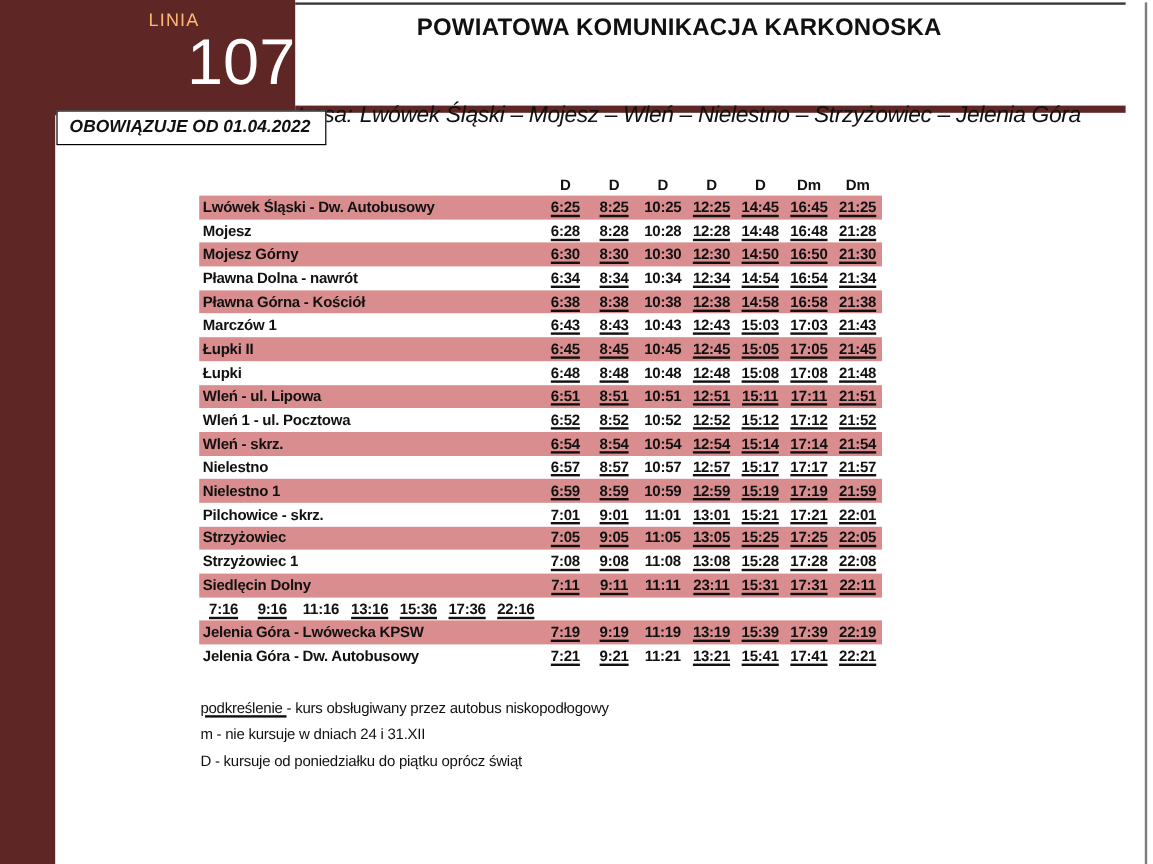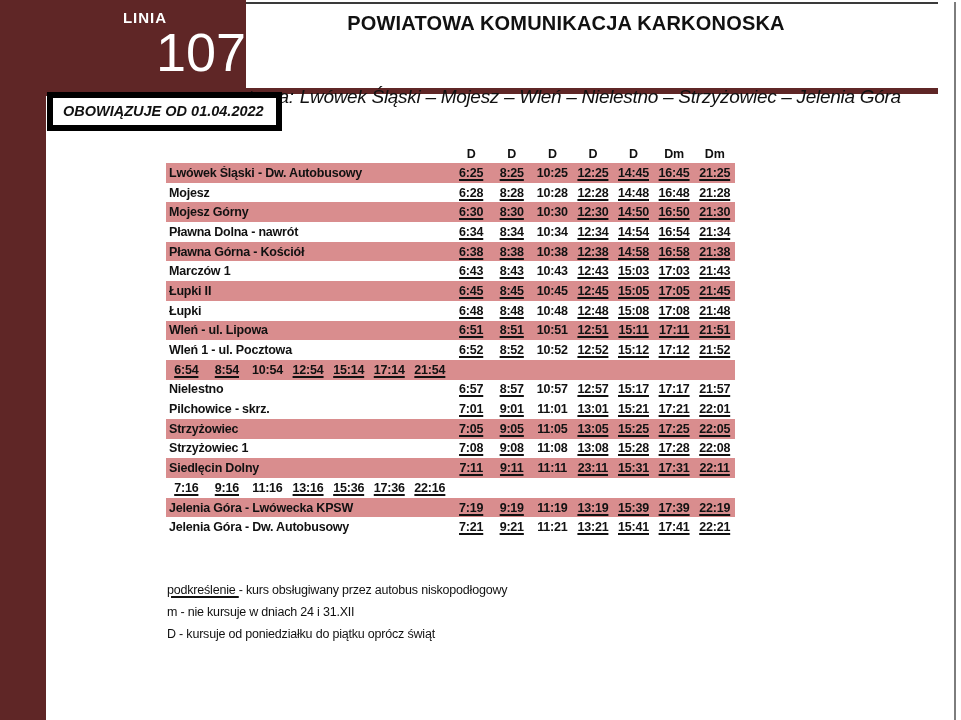--- a/index.html
+++ b/index.html
@@ -7,39 +7,39 @@
     width:961px;height:720px;position:relative;background:#fff;overflow:hidden;
     font-family:"Liberation Sans", sans-serif;color:#111;
   }
   
   .left-strip{position:absolute;left:0;top:0;width:46px;height:720px;background:#5f2626;}
   
   .line-box{
     position:absolute;left:0;top:0;width:246px;height:96px;background:#5f2626;
     box-sizing:border-box;padding-left:44px;text-align:center;color:#fff;
   }
-  .line-label{font-size:15px;font-weight:bold;letter-spacing:1px;margin-top:9px;color:#ffffff;}
+  .line-label{font-size:15px;font-weight:normal;letter-spacing:1px;margin-top:9px;color:#fdba74;}
   .line-number{font-size:54px;font-weight:normal;line-height:0.95;margin-top:1px;text-align:right;}
   
   .header-top-line{position:absolute;left:246px;top:2px;width:692px;height:2px;background:#3a3a3a;}
   .header-maroon-line{position:absolute;left:246px;top:88px;width:692px;height:6px;background:#5f2626;}
   .page-title{
     position:absolute;left:220px;top:12px;width:692px;text-align:center;
     font-size:20px;font-weight:bold;letter-spacing:0.2px;white-space:nowrap;
   }
   .route-line{
     position:absolute;left:248px;top:50px;width:700px;font-style:italic;
     font-size:19px;white-space:nowrap;letter-spacing:-0.3px;margin-top:36px;
   }
   .route-label{margin-right:6px;}
   
   .right-edge{position:absolute;left:954px;top:2px;width:2px;height:718px;background:#7d7d7d;}
   
   .validity-box{
-    position:absolute;left:47px;top:92px;background:#fff;border:6px solid #000000;
+    position:absolute;left:47px;top:92px;background:#fff;border:1px solid #000000;
     padding:5px 12px 6px 10px;font-weight:bold;font-style:italic;font-size:14.5px;
     white-space:nowrap;
   }
   
   .timetable{position:absolute;left:166px;top:145px;width:569px;font-weight:bold;font-size:12.5px;letter-spacing:-0.2px;}
   .thead{display:flex;height:18px;align-items:center;}
   .tname{flex:1;padding-left:3px;white-space:nowrap;overflow:hidden;}
   .tcol{width:40.6px;text-align:center;flex:none;}
   .trow{display:flex;height:19.7px;align-items:center;}
   .trow.pink{background:#d98d8e;}
@@ -176,38 +176,49 @@
         <div class="tname">Wleń 1 - ul. Pocztowa</div>
         <div class="tcol"><span class="u">6:52</span></div>
         <div class="tcol"><span class="u">8:52</span></div>
         <div class="tcol"><span>10:52</span></div>
         <div class="tcol"><span class="u">12:52</span></div>
         <div class="tcol"><span class="u">15:12</span></div>
         <div class="tcol"><span class="u">17:12</span></div>
         <div class="tcol"><span class="u">21:52</span></div>
       </div>
       <div class="trow pink">
+        <div class="tname">Wleń - skrz.</div>
         <div class="tcol"><span class="u">6:54</span></div>
         <div class="tcol"><span class="u">8:54</span></div>
         <div class="tcol"><span>10:54</span></div>
         <div class="tcol"><span class="u">12:54</span></div>
         <div class="tcol"><span class="u">15:14</span></div>
         <div class="tcol"><span class="u">17:14</span></div>
         <div class="tcol"><span class="u">21:54</span></div>
       </div>
       <div class="trow">
         <div class="tname">Nielestno</div>
         <div class="tcol"><span class="u">6:57</span></div>
         <div class="tcol"><span class="u">8:57</span></div>
         <div class="tcol"><span>10:57</span></div>
         <div class="tcol"><span class="u">12:57</span></div>
         <div class="tcol"><span class="u">15:17</span></div>
         <div class="tcol"><span class="u">17:17</span></div>
         <div class="tcol"><span class="u">21:57</span></div>
       </div>
+      <div class="trow pink">
+        <div class="tname">Nielestno 1</div>
+        <div class="tcol"><span class="u">6:59</span></div>
+        <div class="tcol"><span class="u">8:59</span></div>
+        <div class="tcol"><span>10:59</span></div>
+        <div class="tcol"><span class="u">12:59</span></div>
+        <div class="tcol"><span class="u">15:19</span></div>
+        <div class="tcol"><span class="u">17:19</span></div>
+        <div class="tcol"><span class="u">21:59</span></div>
+      </div>
       <div class="trow">
         <div class="tname">Pilchowice - skrz.</div>
         <div class="tcol"><span class="u">7:01</span></div>
         <div class="tcol"><span class="u">9:01</span></div>
         <div class="tcol"><span>11:01</span></div>
         <div class="tcol"><span class="u">13:01</span></div>
         <div class="tcol"><span class="u">15:21</span></div>
         <div class="tcol"><span class="u">17:21</span></div>
         <div class="tcol"><span class="u">22:01</span></div>
       </div>

